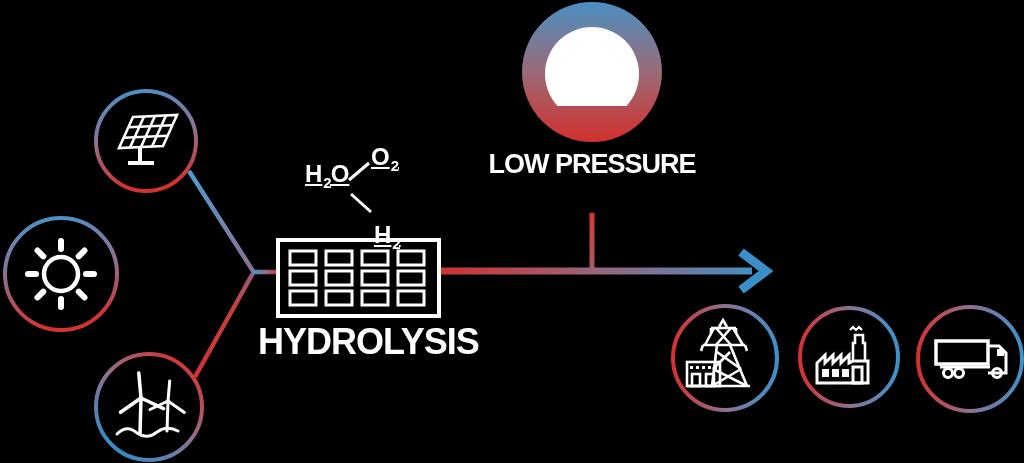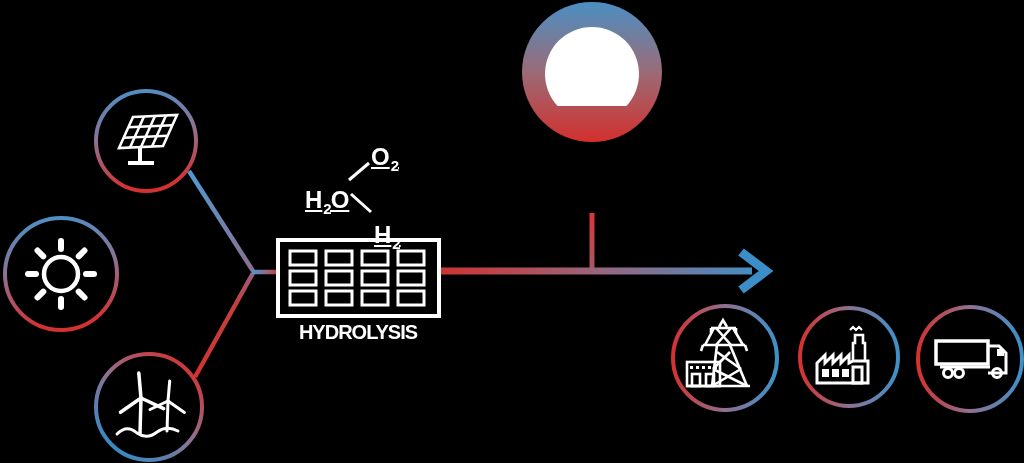--- a/index.html
+++ b/index.html
@@ -11,24 +11,24 @@
   .label{
     position:absolute;color:#fff;font-weight:bold;
     letter-spacing:-1px;white-space:nowrap;
   }
   .centered{text-align:center;}
   .formula{
     position:absolute;color:#fff;font-weight:bold;font-size:24px;
     letter-spacing:0;white-space:nowrap;text-decoration:underline;
   }
   .formula .sub{font-size:15px;position:relative;top:6px;left:1px;}
-  #hydrolysis-label{left:258px;top:321px;width:200px;font-size:20px;}
+  #hydrolysis-label{left:258px;top:321px;width:200px;font-size:36px;}
   #storage-label{left:482px;top:151px;width:220px;font-size:27px;line-height:27px;}
   #end-user-label{left:781px;top:257px;font-size:28px;}
-  #h2o-label{left:305px;top:186px;}
+  #h2o-label{left:305px;top:160px;}
   #o2-label{left:371px;top:143px;}
   #h2-label{left:374px;top:201px;margin-top:20px;}
 </style>
 </head>
 <body>
 
 <div id="canvas">
 
   <svg width="1024" height="463" viewBox="0 0 1024 463">
     <defs>
@@ -218,20 +218,21 @@
         <circle cx="948" cy="373" r="4.5" stroke-width="3"></circle>
         <circle cx="959" cy="373" r="4.5" stroke-width="3"></circle>
         <circle cx="997" cy="373" r="4.5" stroke-width="3"></circle>
       </g>
     </g>
   </svg>
 
   <div class="label centered" id="hydrolysis-label">HYDROLYSIS</div>
 
   <div class="label centered" id="storage-label">
+    <div>LOW PRESSURE</div>
   </div>
 
 
   <div class="formula" id="h2o-label">
     <span>H</span><span class="sub">2</span><span>O</span>
   </div>
 
   <div class="formula" id="o2-label">
     <span>O</span><span class="sub">2</span>
   </div>

